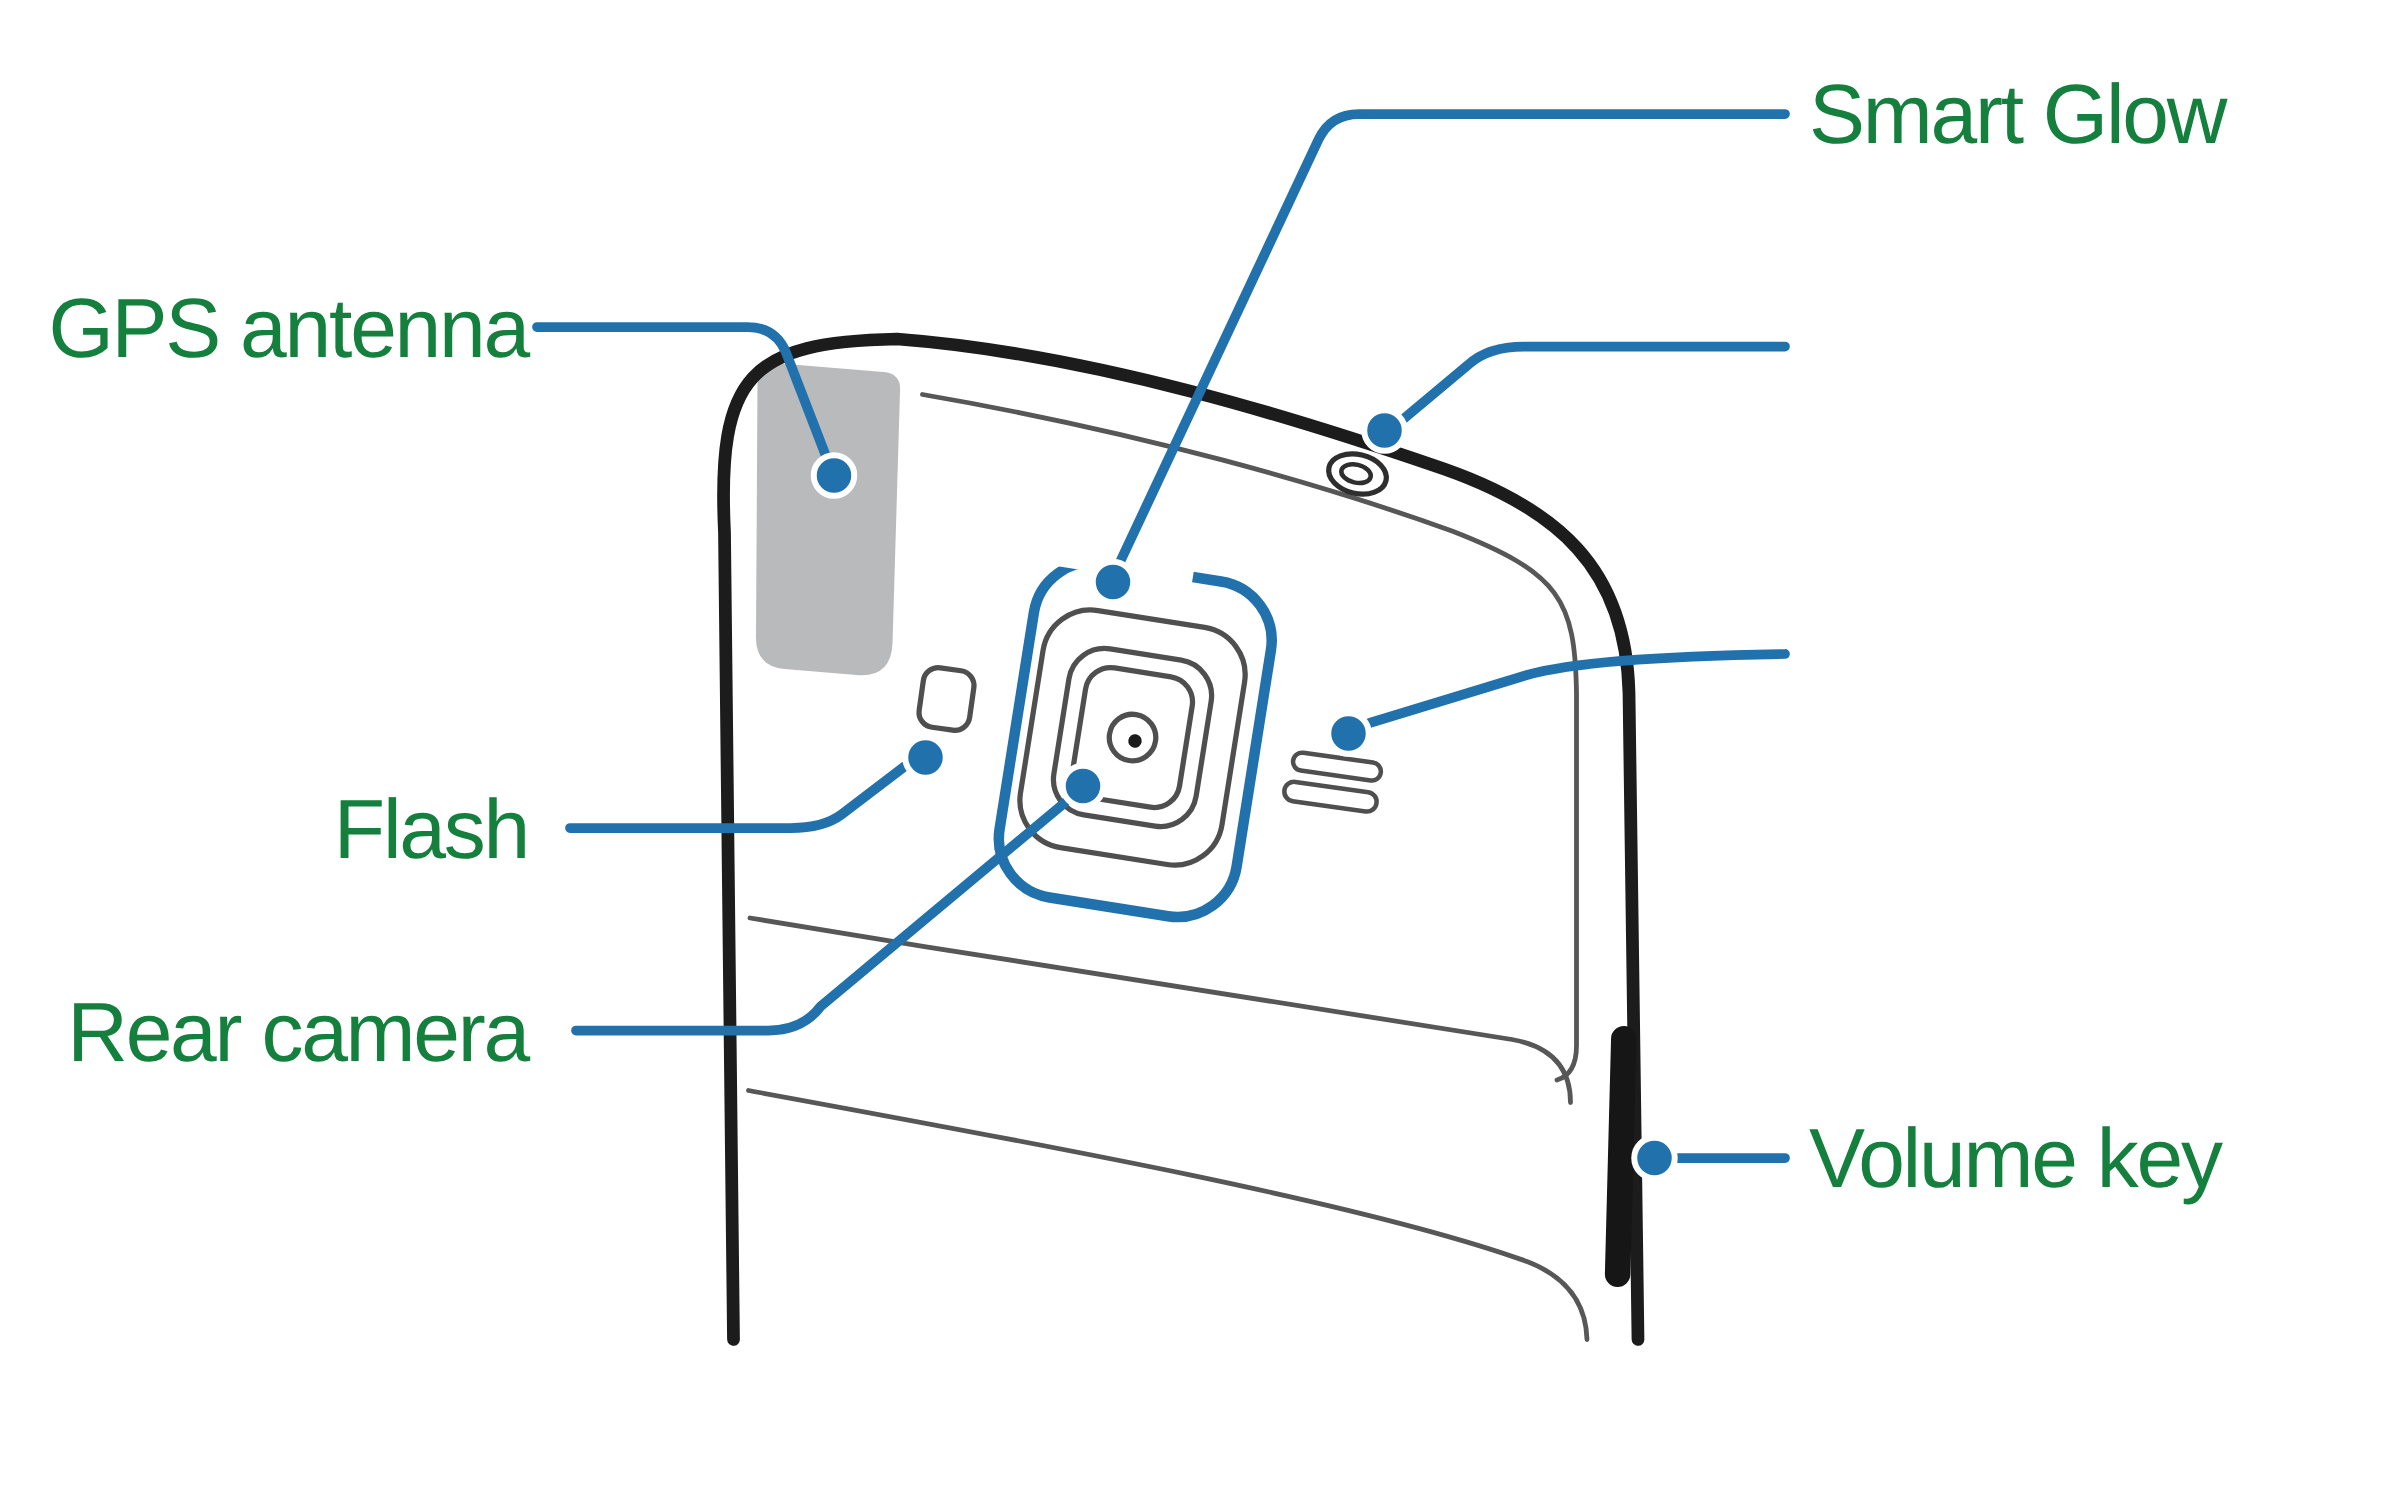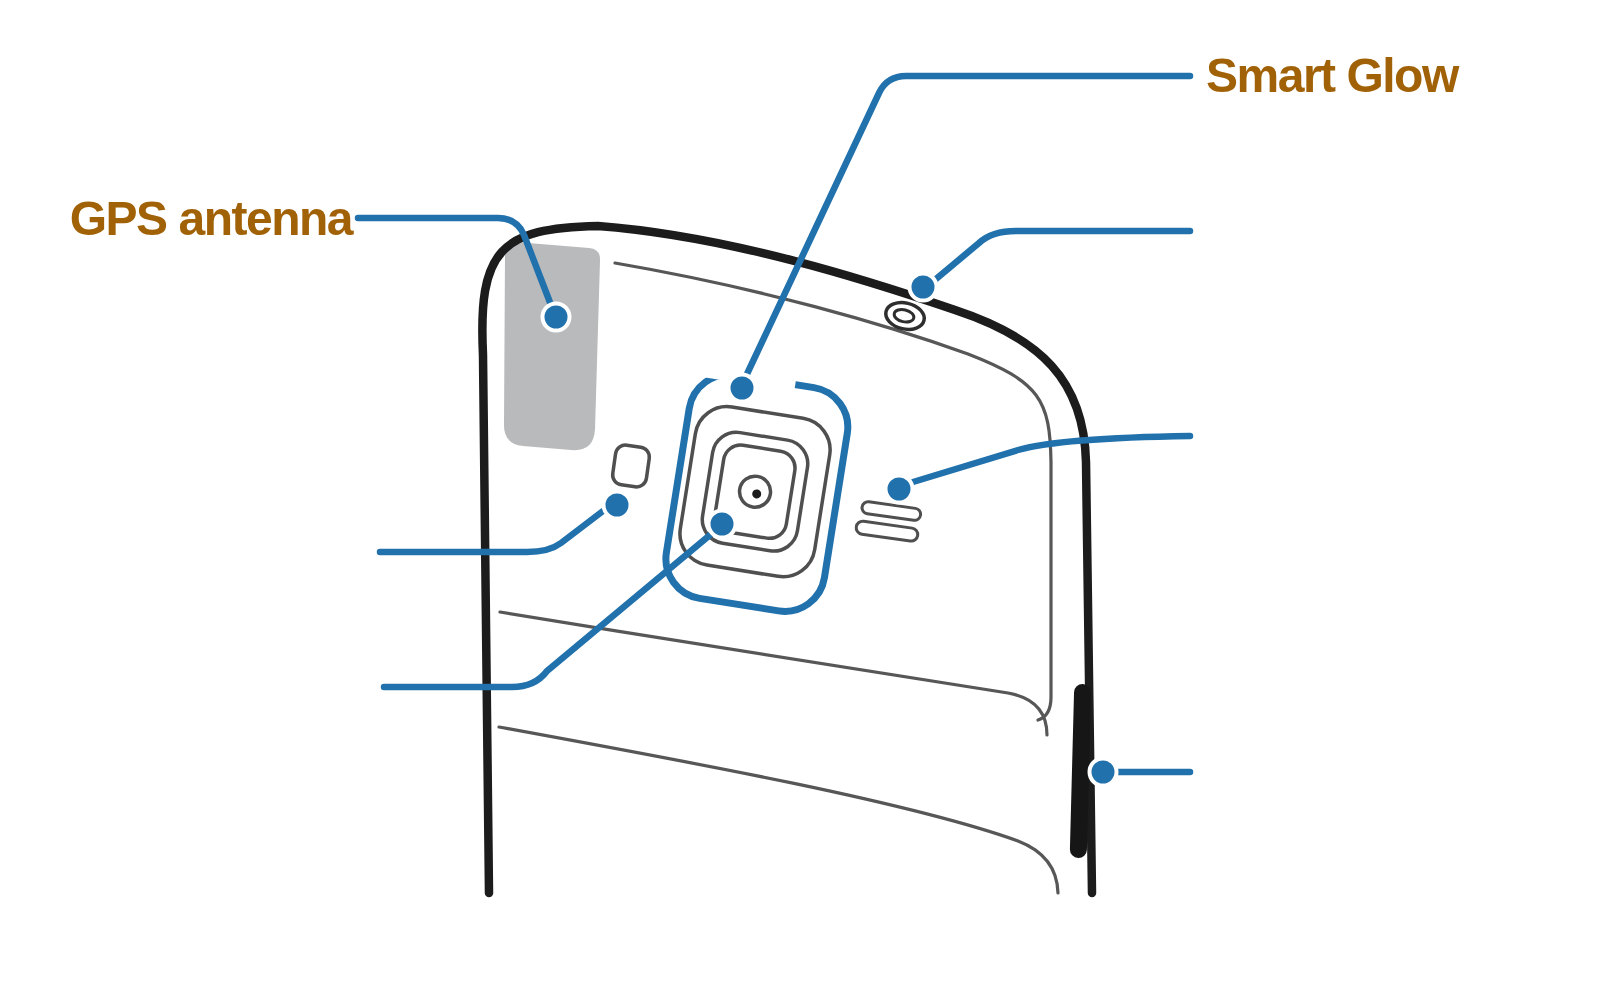--- a/index.html
+++ b/index.html
@@ -2,22 +2,22 @@
 <html><head>
 <meta charset="utf-8">
 <style>
   html,body{margin:0;padding:0;background:#ffffff;}
   .stage{
     position:relative;width:1600px;height:1000px;background:#ffffff;
     overflow:hidden;font-family:"Liberation Sans","DejaVu Sans",sans-serif;
   }
   .stage svg{position:absolute;left:0;top:0;}
   .label{
-    position:absolute;font-size:48px;line-height:1;font-weight:700;
-    color:#a16207;letter-spacing:-1.5px;white-space:nowrap;
+    position:absolute;font-size:56px;line-height:1;font-weight:400;
+    color:#15803d;letter-spacing:-1.5px;white-space:nowrap;
     transform:translateY(-50%);
   }
   .label.right{left:1206px;}
   .label.left{right:1248px;text-align:right;}
   .lbl-smart-glow{top:76px;}
   .lbl-headset-jack{top:231px;}
   .lbl-loud-speaker{top:436px;}
   .lbl-volume-key{top:772px;}
   .lbl-gps-antenna{top:219px;}
   .lbl-flash{top:553px;}
@@ -85,14 +85,17 @@
       <circle cx="742" cy="388" r="13.5"></circle>
       <circle cx="923" cy="287" r="13.5"></circle>
       <circle cx="899" cy="489" r="13.5"></circle>
       <circle cx="617" cy="505" r="13.5"></circle>
       <circle cx="722" cy="524" r="13.5"></circle>
       <circle cx="1103" cy="772" r="13.5"></circle>
     </g>
   </svg>
 
   <div class="label right lbl-smart-glow">Smart Glow</div>
+  <div class="label right lbl-volume-key">Volume key</div>
   <div class="label left lbl-gps-antenna">GPS antenna</div>
+  <div class="label left lbl-flash">Flash</div>
+  <div class="label left lbl-rear-camera">Rear camera</div>
 </div>
 
 </body></html>

